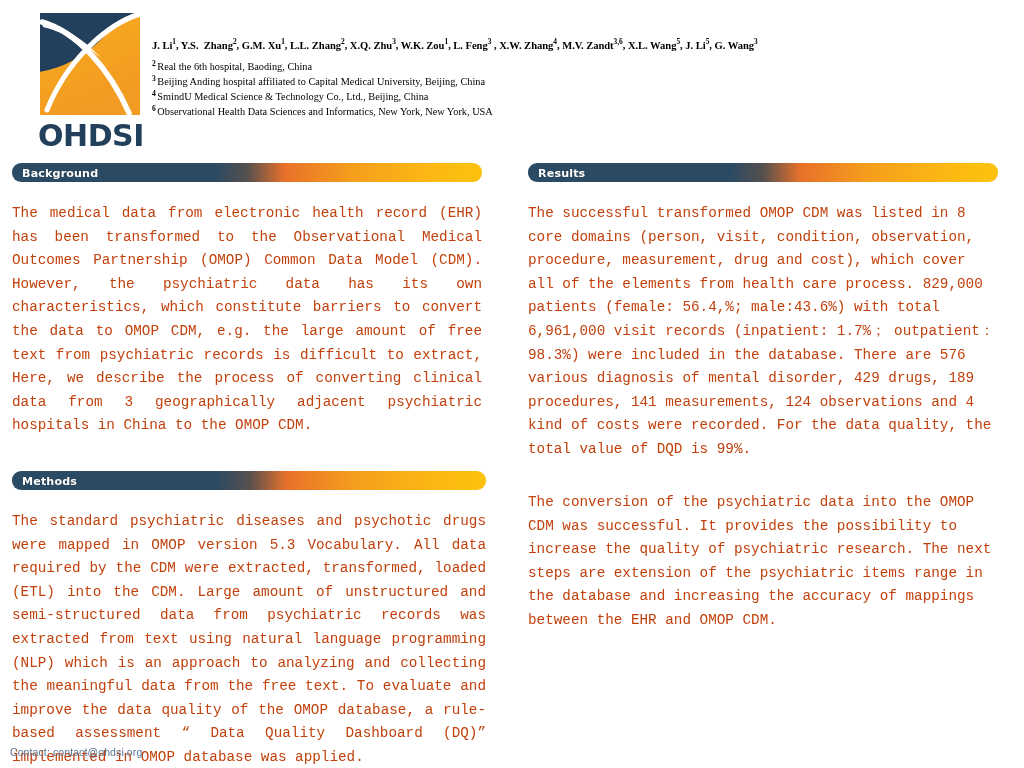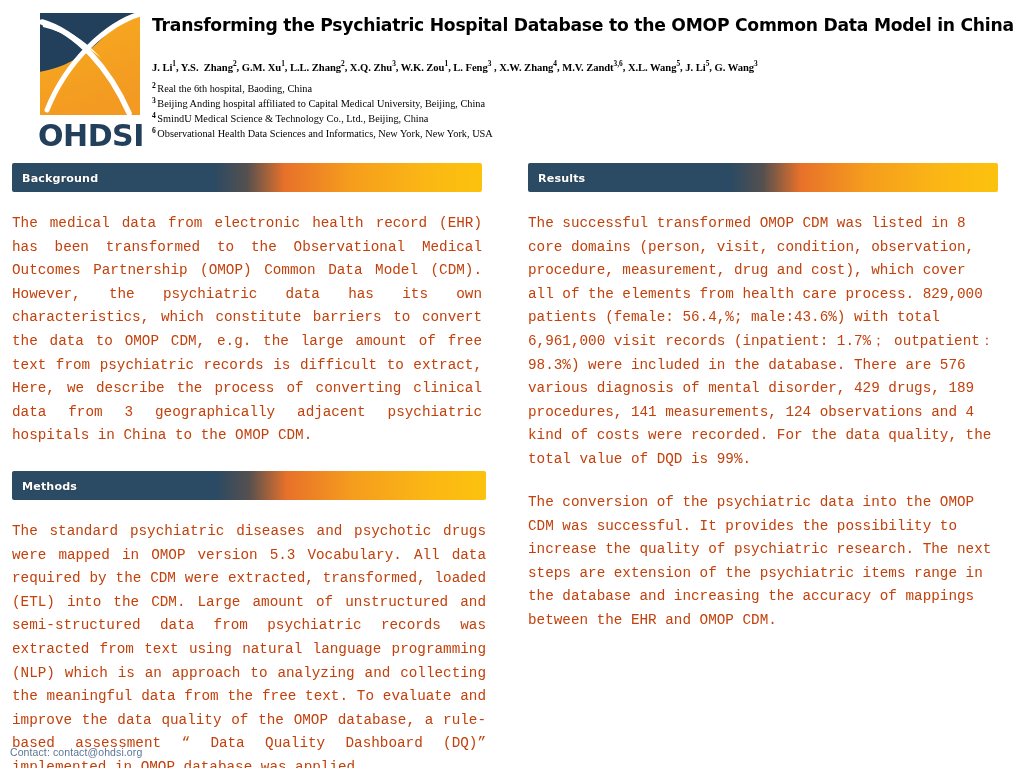--- a/index.html
+++ b/index.html
@@ -101,31 +101,31 @@
     vertical-align: super;
     font-weight: bold;
     margin-right: 1.5px;
   }
 
   
   .section { position: absolute; }
 
   .section-banner {
     position: relative;
-    height: 29px;
+    height: 19px;
     width: 100%;
     background: linear-gradient(to right,
         #2b4a63 0%,
         #2b4a63 43%,
         #55504f 50%,
         #e8712a 58%,
         #f59d1d 72%,
         #fbb714 88%,
         #fcc20d 100%);
-    border-radius: 2px;
+    border-radius: 9px;
   }
 
   .section-banner-label {
     position: absolute;
     left: 10px;
     top: 50%;
     transform: translateY(-50%);
     color: #ffffff;
     font-family: "DejaVu Sans", sans-serif;
     font-weight: bold;
@@ -187,21 +187,20 @@
                  C 84 9, 92 5, 103 3 Z" fill="url(#goldgrad)"></path>
         <path d="M5 12 C 40 22, 72 58, 92 103" stroke="#ffffff" stroke-width="5.5" fill="none" stroke-linecap="round"></path>
         <path d="M103 4 C 70 14, 30 50, 10 100" stroke="#ffffff" stroke-width="5" fill="none" stroke-linecap="round"></path>
         <path d="M5 11 C 26 16, 48 30, 64 48 C 50 36, 28 22, 6 17 Z" fill="#ffffff"></path>
         <rect x="2" y="2" width="102" height="104" fill="none" stroke="#ffffff" stroke-width="2"></rect>
       </svg>
       <div class="logo-wordmark">OHDSI</div>
     </div>
 
     <div class="header-text">
-      <div class="poster-title">Transforming the Psychiatric Hospital Database to the OMOP Common Data Model in China</div>
       <div class="authors">J. Li<sup>1</sup>, Y.S.&nbsp; Zhang<sup>2</sup>, G.M. Xu<sup>1</sup>, L.L. Zhang<sup>2</sup>, X.Q. Zhu<sup>3</sup>, W.K. Zou<sup>1</sup>, L. Feng<sup>3</sup> , X.W. Zhang<sup>4</sup>, M.V. Zandt<sup>3,6</sup>, X.L. Wang<sup>5</sup>, J. Li<sup>5</sup>, G. Wang<sup>3</sup></div>
       <ul class="affiliations">
           <li><span class="marker">2</span><span>Real the 6th hospital, Baoding, China</span></li>
           <li><span class="marker">3</span><span>Beijing Anding hospital affiliated to Capital Medical University, Beijing, China</span></li>
           <li><span class="marker">4</span><span>SmindU Medical Science &amp; Technology Co., Ltd., Beijing, China</span></li>
           <li><span class="marker">6</span><span>Observational Health Data Sciences and Informatics, New York, New York, USA</span></li>
         </ul>
     </div>
   </div>
 

